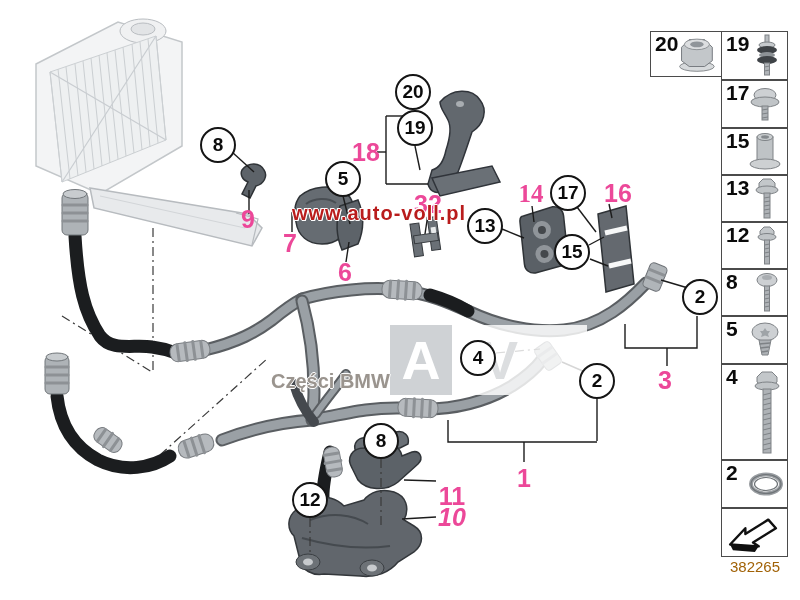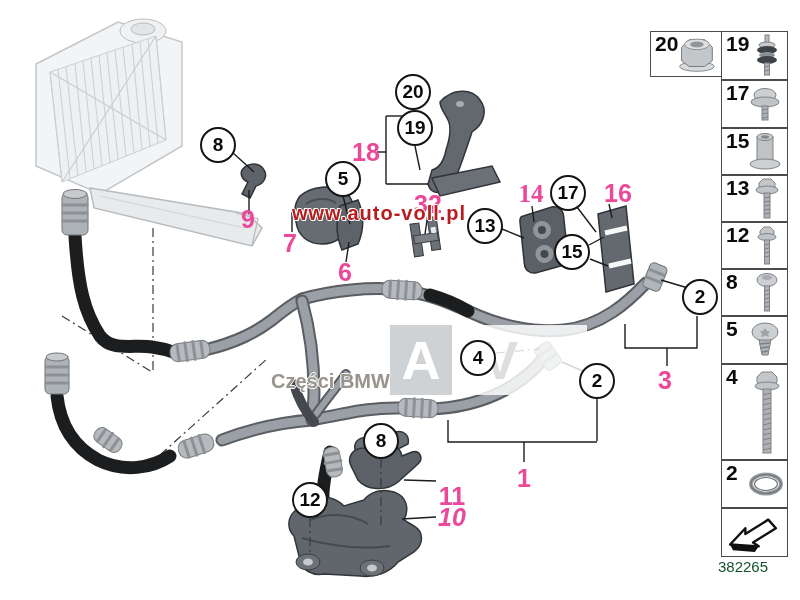--- a/index.html
+++ b/index.html
@@ -19,22 +19,22 @@
   .wm-logo{position:absolute;left:390px;top:325px;z-index:10;display:flex;height:70px;}
   .wm-logo .bx-a{width:62px;height:70px;background:rgba(203,206,209,0.92);display:flex;align-items:center;justify-content:center;
           font-weight:700;font-size:54px;color:#ffffff;}
   .wm-logo .bx-v{width:135px;height:70px;background:rgba(255,255,255,0.82);display:flex;align-items:center;justify-content:flex-start;
           padding-left:30px;box-sizing:border-box;font-weight:700;font-size:54px;color:#dcdee0;}
   
   .cell{position:absolute;z-index:20;border:1px solid #4b4b4b;background:#fff;box-sizing:border-box;}
   .cnum{position:absolute;top:0px;left:4px;font-weight:700;font-size:21px;color:#0b0b0b;}
   .cicon{position:absolute;right:1px;top:50%;transform:translateY(-50%);}
   .cicon.tall{top:4px;transform:none;}
-  .pnum{position:absolute;left:718px;top:558px;width:74px;z-index:20;text-align:left;
-        font-size:15px;color:#14532d;}
+  .pnum{position:absolute;left:718px;top:558px;width:74px;z-index:20;text-align:center;
+        font-size:15px;color:#a16207;}
   
   .ld{stroke:#1c1c1c;stroke-width:1.4;fill:none;}
   .dd{stroke:#3a3a3a;stroke-width:1.2;fill:none;stroke-dasharray:9 4 2 4;}
   .hoseB{stroke:#1b1d1f;stroke-width:13;fill:none;stroke-linecap:round;}
   .hoseGo{stroke:#5a5e62;stroke-width:13;fill:none;stroke-linecap:round;}
   .hoseGi{stroke:#9aa0a5;stroke-width:9;fill:none;stroke-linecap:round;}
   .fin{stroke:#cbcfd2;stroke-width:1;}
 </style>
 </head>
 <body>

